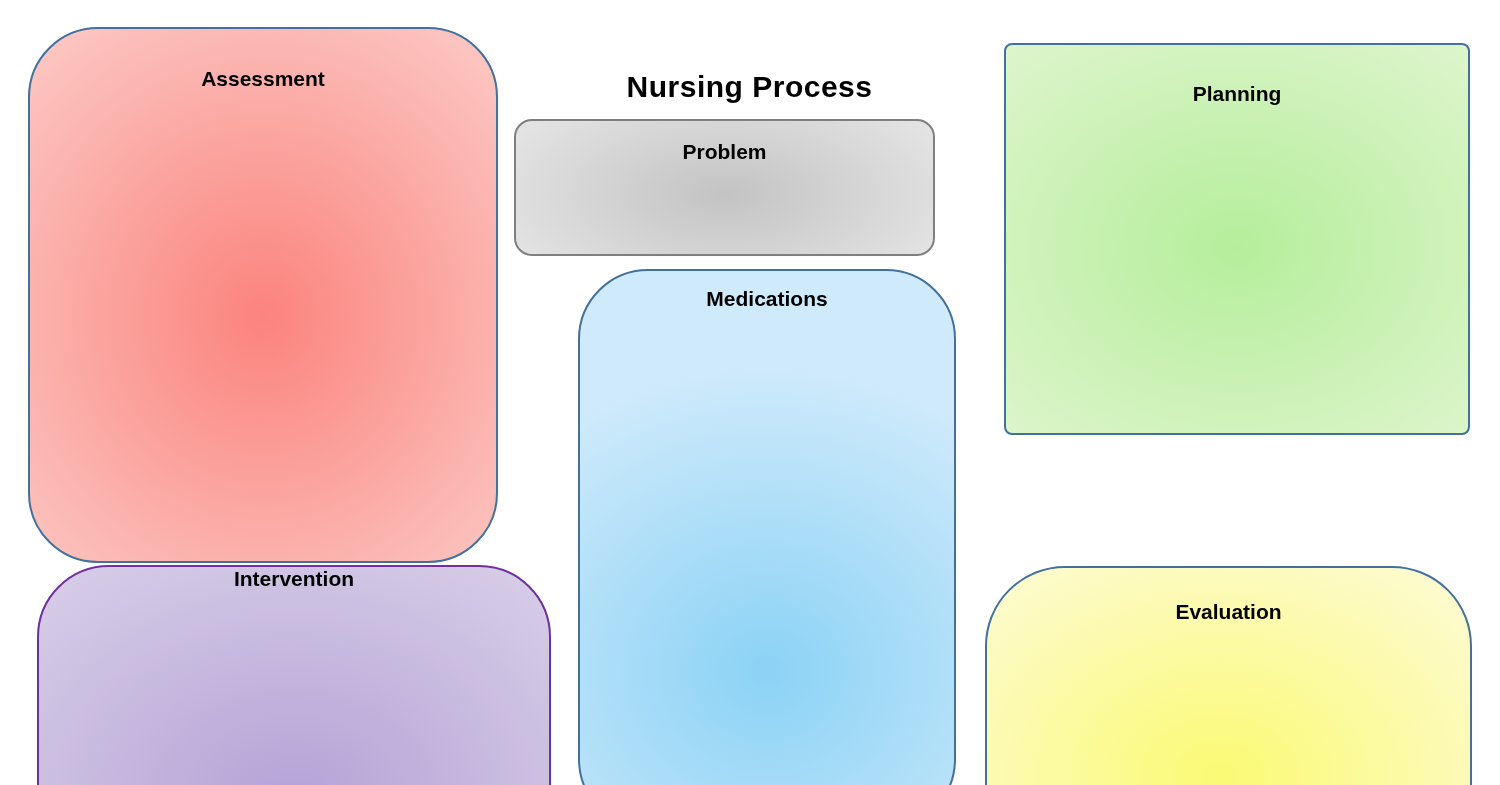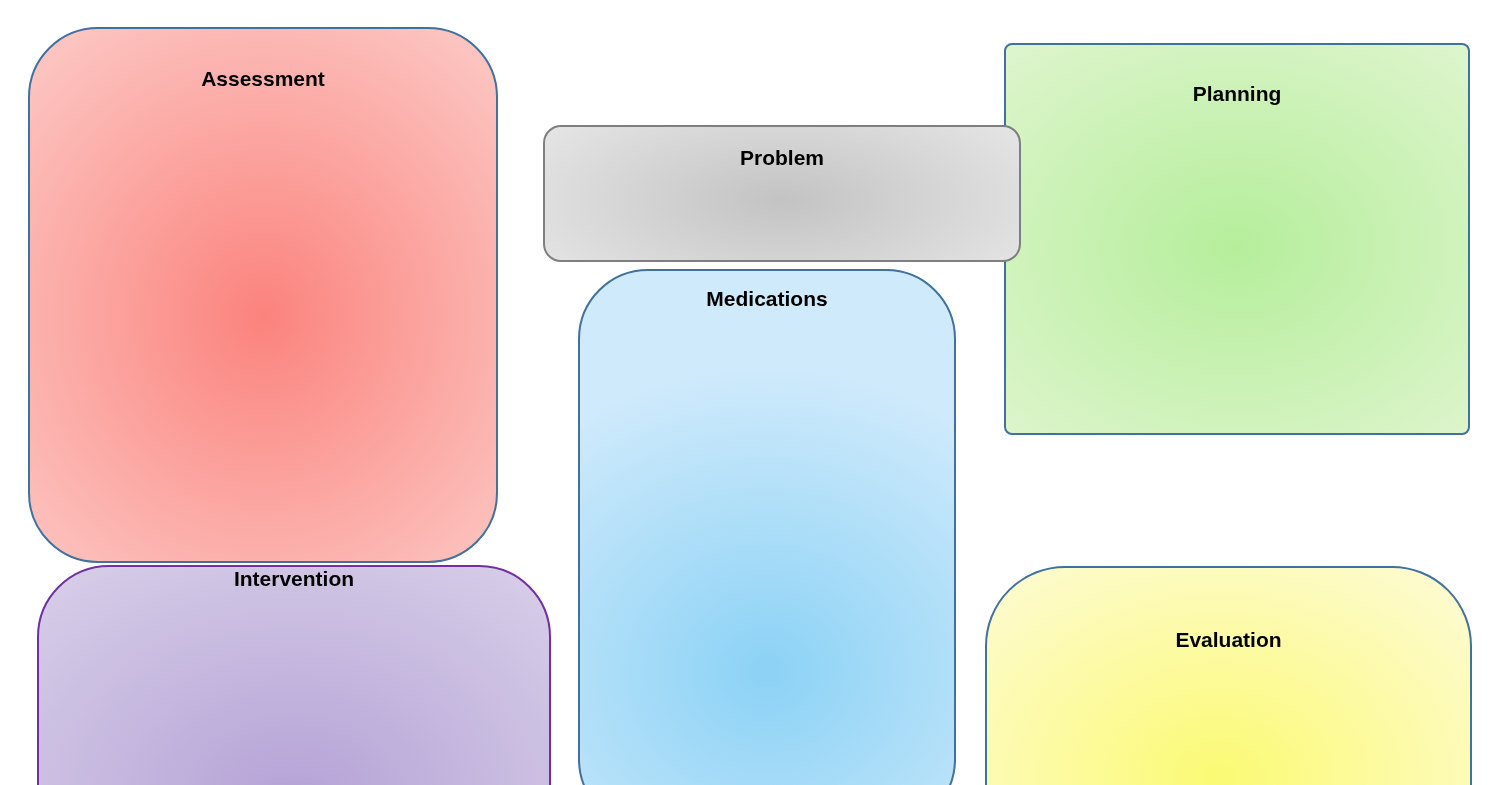--- a/index.html
+++ b/index.html
@@ -40,25 +40,24 @@
   
   .assessment {
     left: 28px; top: 27px;
     width: 470px; height: 536px;
     border-radius: 70px;
     background: radial-gradient(ellipse 75% 70% at 50% 54%, var(--fc) 0%, var(--fe) 100%);
   }
   .assessment .label { padding-top: 38px; }
   
   .problem {
-    left: 514px; top: 125px;
-    width: 478px; height: 137px;
+    left: 514px; top: 119px;
+    width: 421px; height: 137px;
     border-radius: 18px;
     background: radial-gradient(ellipse 80% 120% at 50% 55%, var(--fc) 0%, var(--fe) 100%);
-    margin-left: 29px;
   }
   .problem .label { padding-top: 19px; }
   
   .medications {
     left: 578px; top: 269px;
     width: 378px; height: 560px;
     border-radius: 70px;
     background: radial-gradient(ellipse 90% 55% at 50% 72%, var(--fc) 0%, var(--fe) 100%);
   }
   .medications .label { padding-top: 16px; }
@@ -78,21 +77,21 @@
     background: radial-gradient(ellipse 85% 70% at 50% 48%, var(--fc) 0%, var(--fe) 100%);
   }
   .intervention .label { }
   
   .evaluation {
     left: 985px; top: 566px;
     width: 487px; height: 500px;
     border-radius: 80px;
     background: radial-gradient(ellipse 80% 60% at 48% 42%, var(--fc) 0%, var(--fe) 100%);
   }
-  .evaluation .label { padding-top: 32px; margin-top: 28px; }
+  .evaluation .label { padding-top: 32px; }
 </style>
 </head>
 <body>
 
 <div class="canvas" style="--bg: #ffffff; --tc: #000000;">
 
   <div class="box assessment" style="--bc: #41719c; --fc: #fb837d; --fe: #fcc9c5;">
     <div class="label">Assessment</div>
   </div>
 
@@ -109,14 +108,15 @@
   </div>
 
   <div class="box intervention" style="--bc: #7030a0; --fc: #b4a2d6; --fe: #dcd4ea;">
     <div class="label">Intervention</div>
   </div>
 
   <div class="box evaluation" style="--bc: #41719c; --fc: #fbfa74; --fe: #fdfbdc;">
     <div class="label">Evaluation</div>
   </div>
 
+  <div class="title">Nursing Process</div>
 
 </div>
 
 </body></html>

